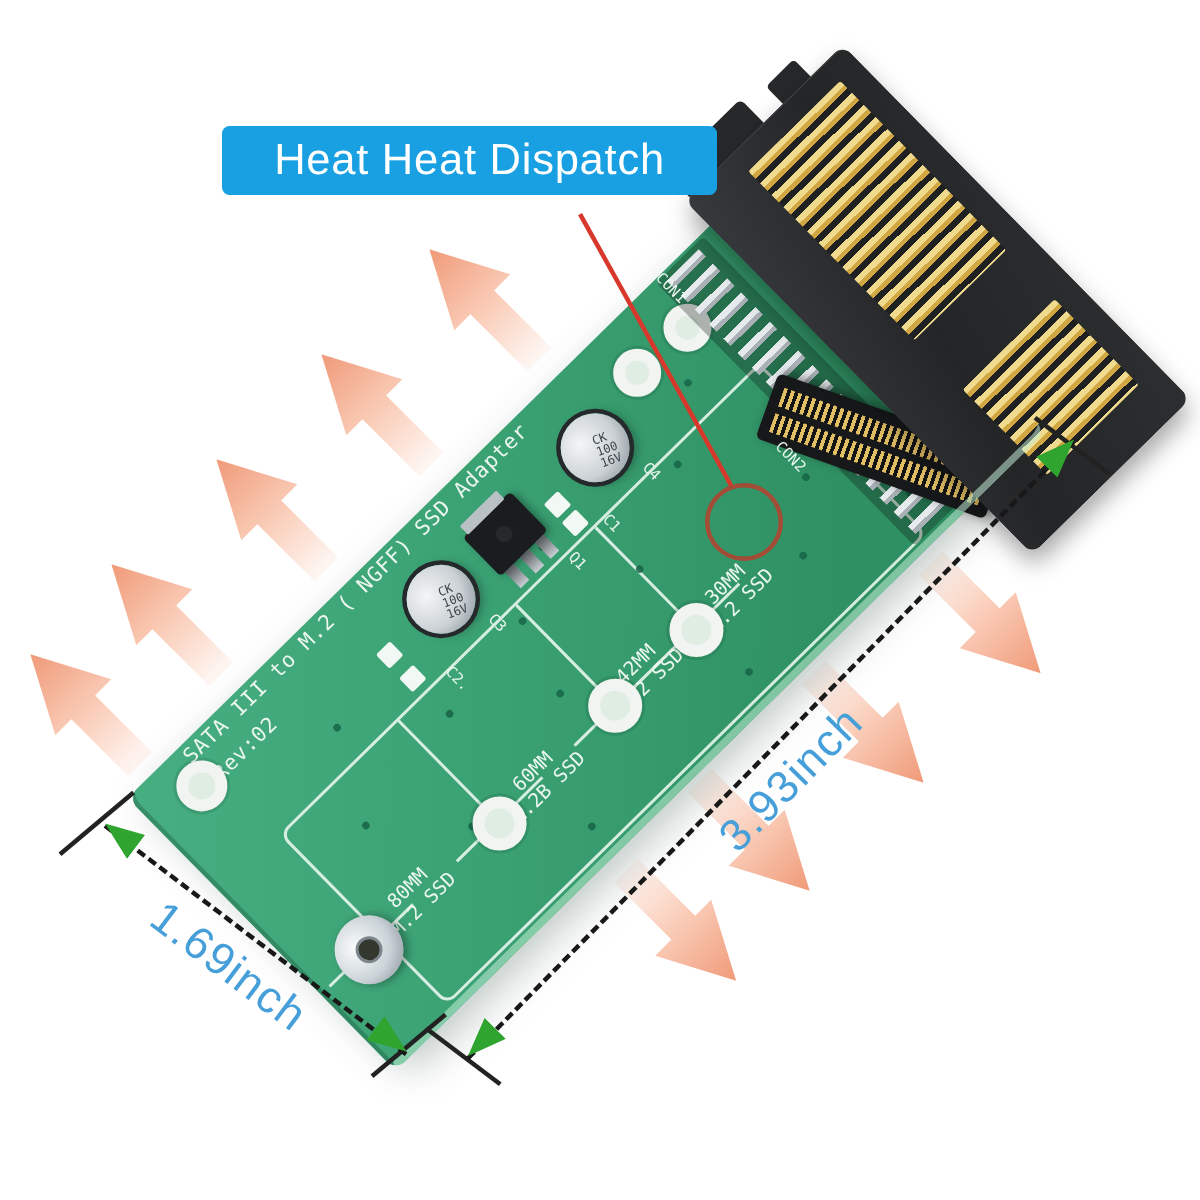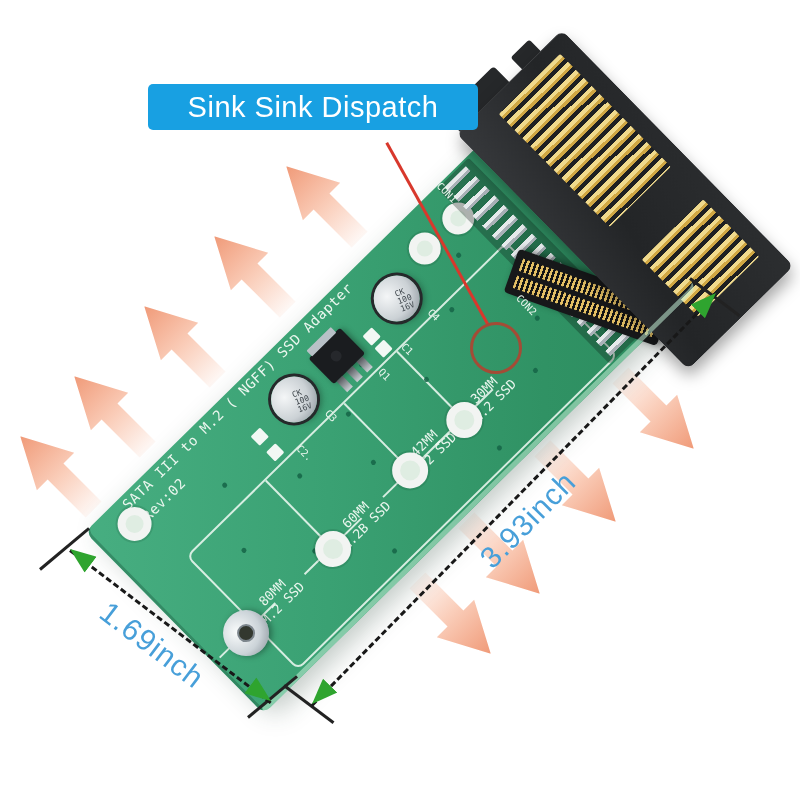--- a/index.html
+++ b/index.html
@@ -224,15 +224,15 @@
 
   <div class="tick" style="left:284px;top:684px;width:62px;transform:rotate(37deg);"></div>
   <div class="tick" style="left:690px;top:277px;width:62px;transform:rotate(37deg);"></div>
   <div class="dash" style="left:312px;top:704px;width:576px;transform:rotate(-45.5deg);"></div>
   <div class="tri left" style="left:312px;top:694px;transform:rotate(-45.5deg);"></div>
   <div class="tri right" style="left:690px;top:283px;transform:rotate(-45.5deg);"></div>
   <div class="dim-text" style="left:433px;top:503px;transform:rotate(-45.5deg);">3.93inch</div>
 
   <div class="red-line"></div>
   <div class="red-circle"></div>
-  <div class="heat-label">Sink Sink Dispatch</div>
+  <div class="heat-label">Heat Heat Dispatch</div>
 
 </div>
 
 </body></html>

